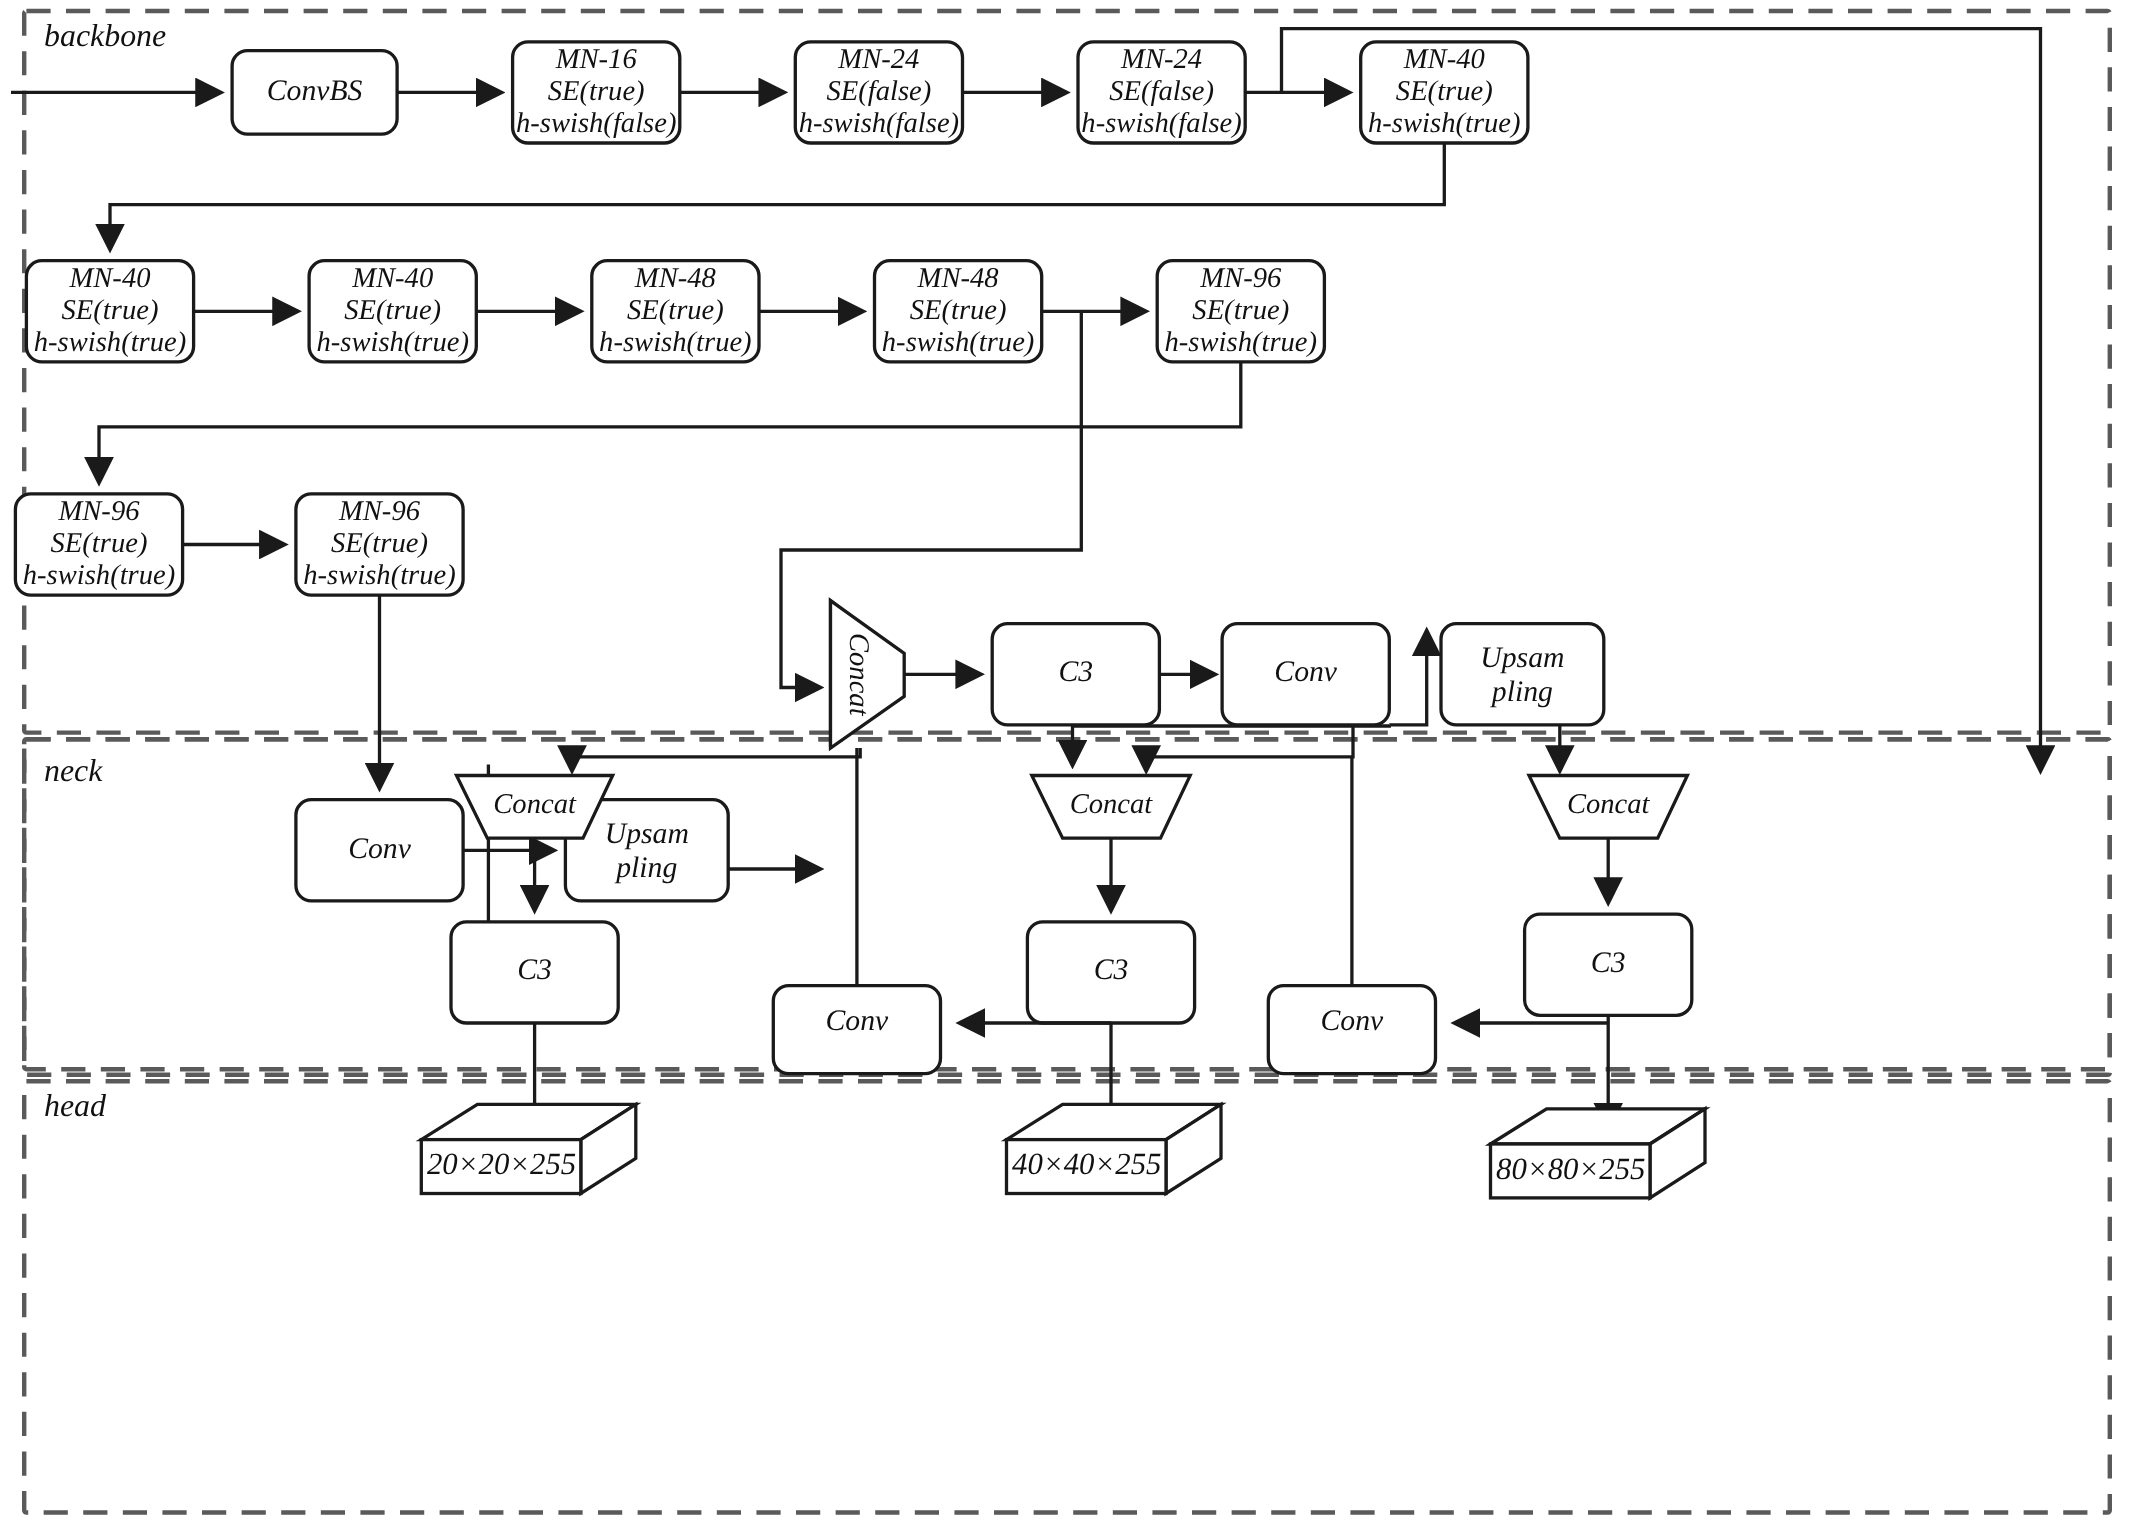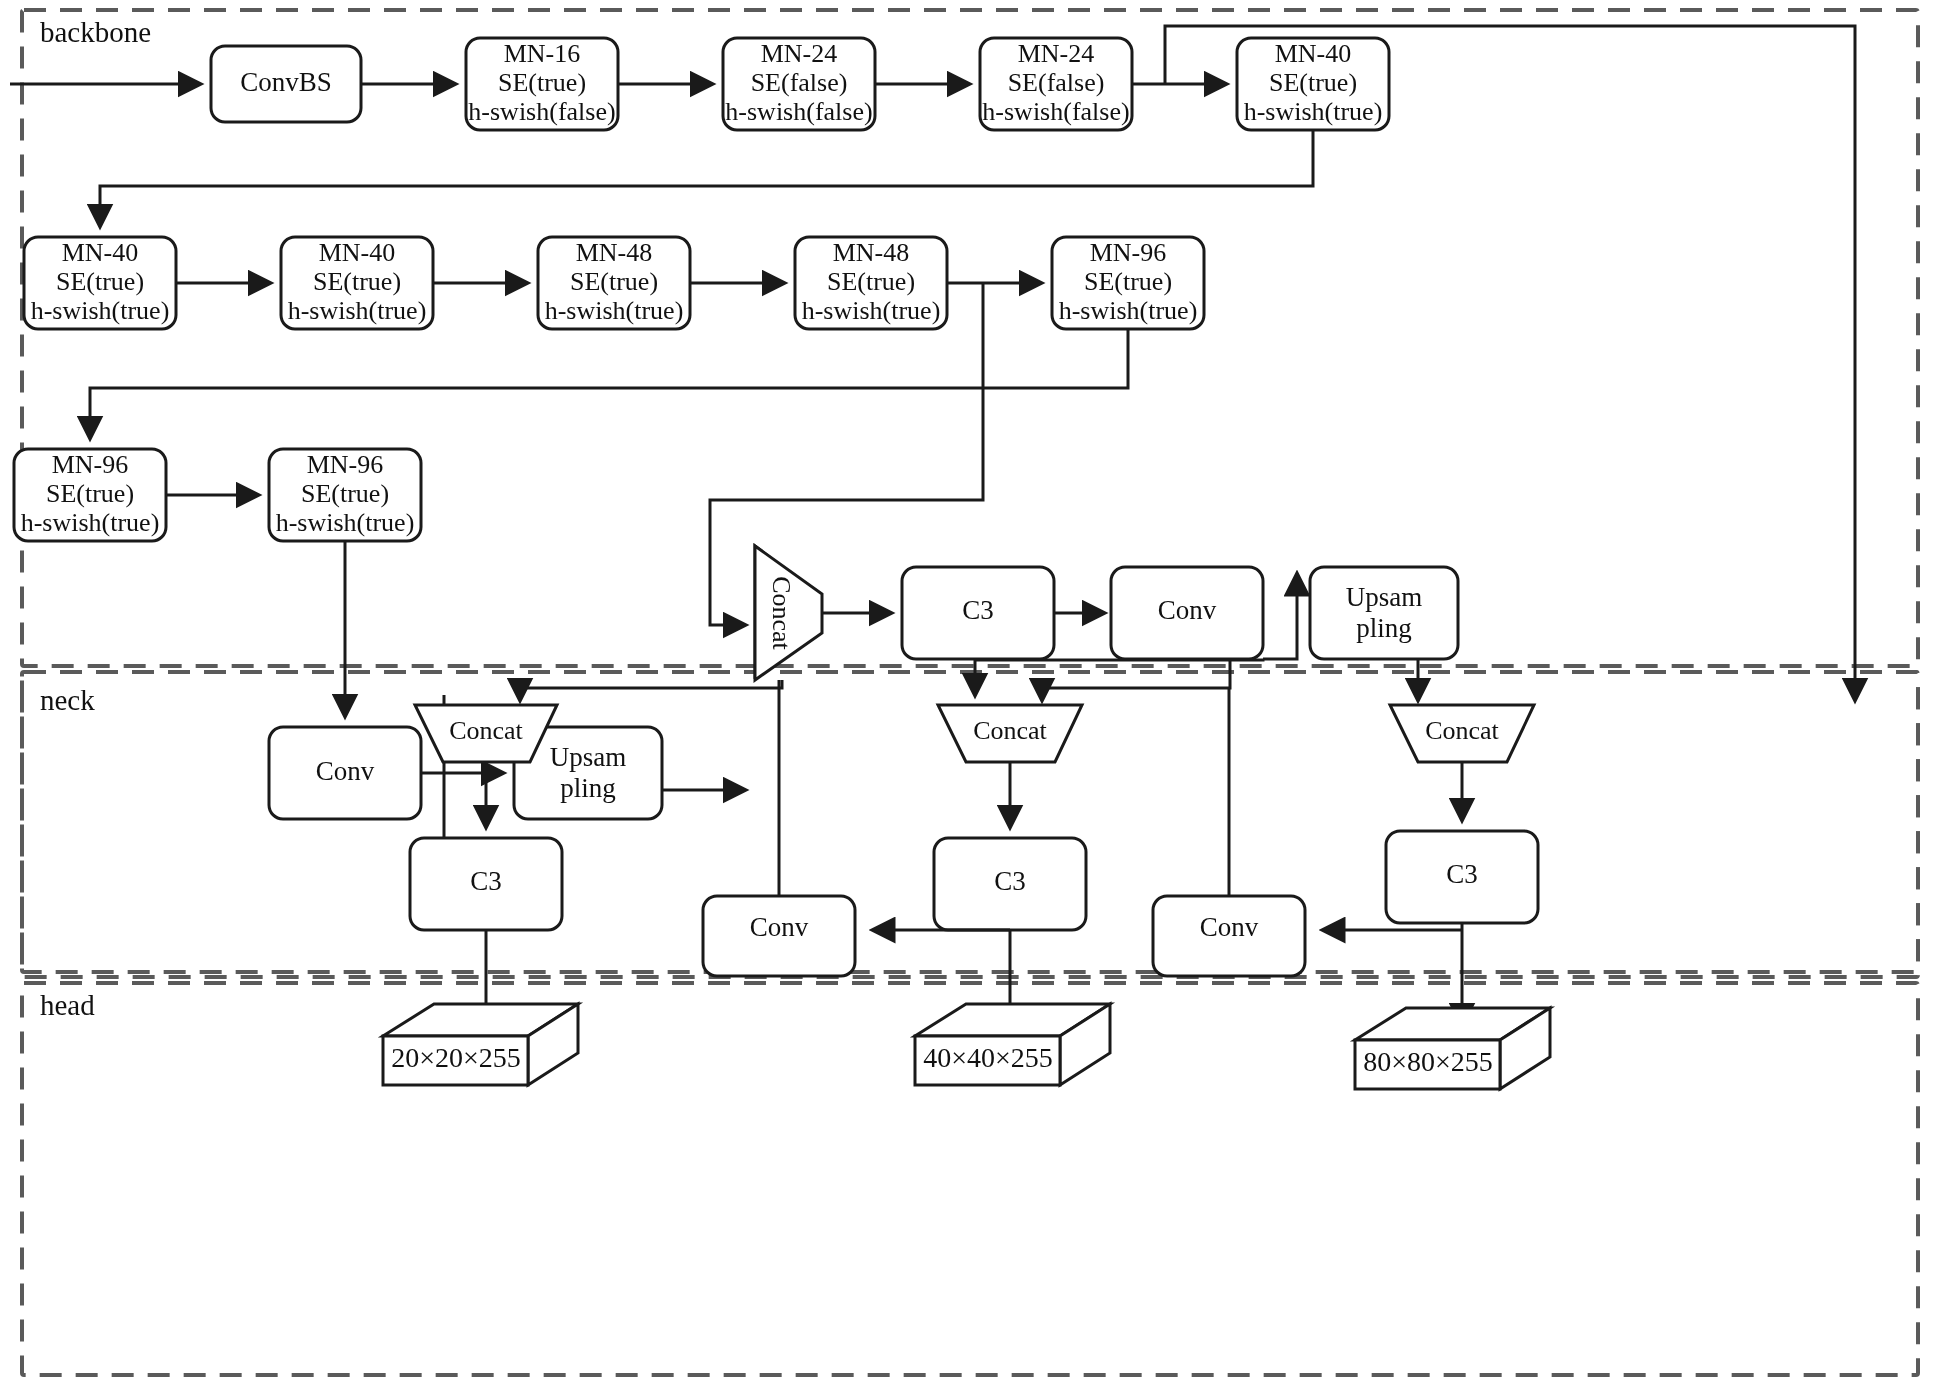--- a/index.html
+++ b/index.html
@@ -1,17 +1,17 @@
 <!DOCTYPE html>
 <html><head>
 <meta charset="utf-8">
 <style>
   html,body{margin:0;padding:0;background:#ffffff;}
   body{width:1945px;height:1384px;font-family:"Liberation Serif","DejaVu Serif",serif;}
-  #stage{position:relative;width:1945px;height:1384px;overflow:hidden;background:#fff;}
+  #stage{position:relative;width:1945px;height:1384px;overflow:hidden;background:#fff;font-style:italic;}
   svg{position:absolute;top:0;left:0;width:1945px;height:1384px;}
   .node-rect{fill:#ffffff;stroke:#1a1a1a;stroke-width:3;}
   .trap{fill:#ffffff;stroke:#1a1a1a;stroke-width:3;}
   .cuboid{fill:#ffffff;stroke:#1a1a1a;stroke-width:3;}
   .edge{stroke:#1a1a1a;stroke-width:3;fill:none;}
   .group-box{fill:none;stroke:#5a5a5a;stroke-width:4;stroke-dasharray:22 14;}
   .nlabel{font-family:"Liberation Serif","DejaVu Serif",serif;font-size:27px;fill:#111;text-anchor:middle;dominant-baseline:middle;}
   .nlabel.small{font-size:26px;}
   .glabel{font-family:"Liberation Serif","DejaVu Serif",serif;font-size:29px;fill:#111;text-anchor:start;dominant-baseline:middle;}
   .clabel{font-family:"Liberation Serif","DejaVu Serif",serif;font-size:26px;fill:#111;text-anchor:middle;dominant-baseline:middle;}

